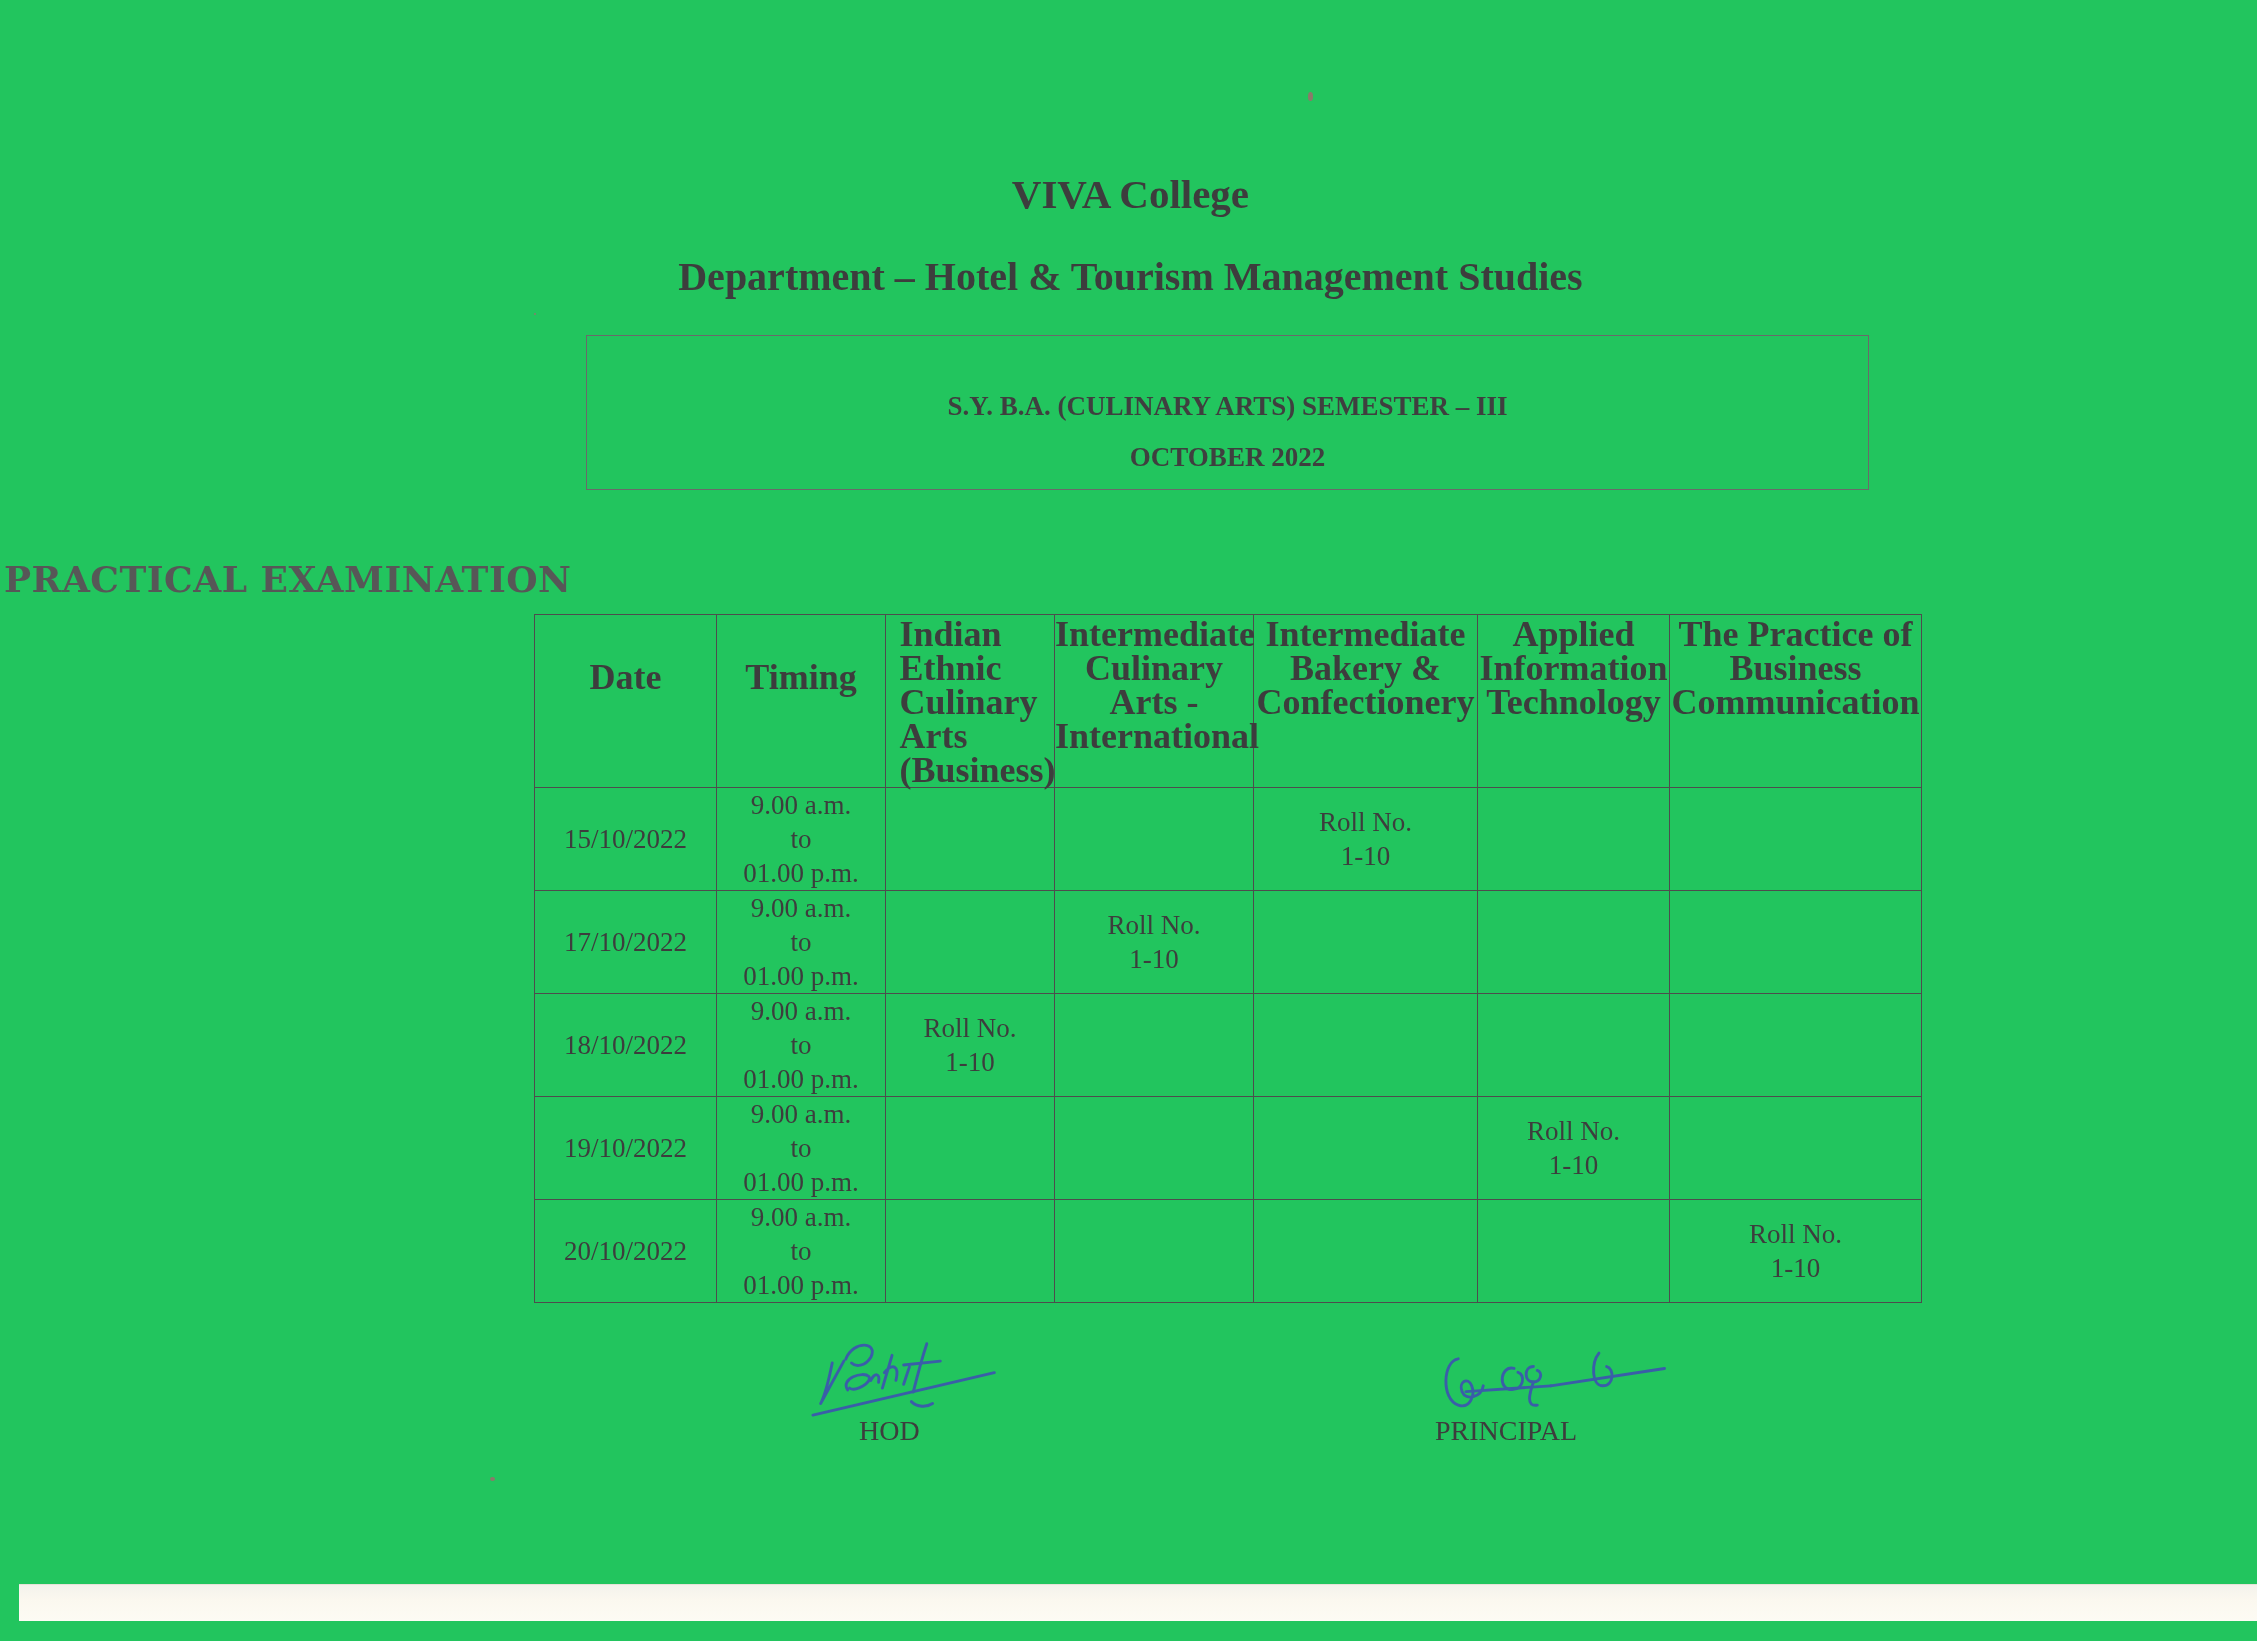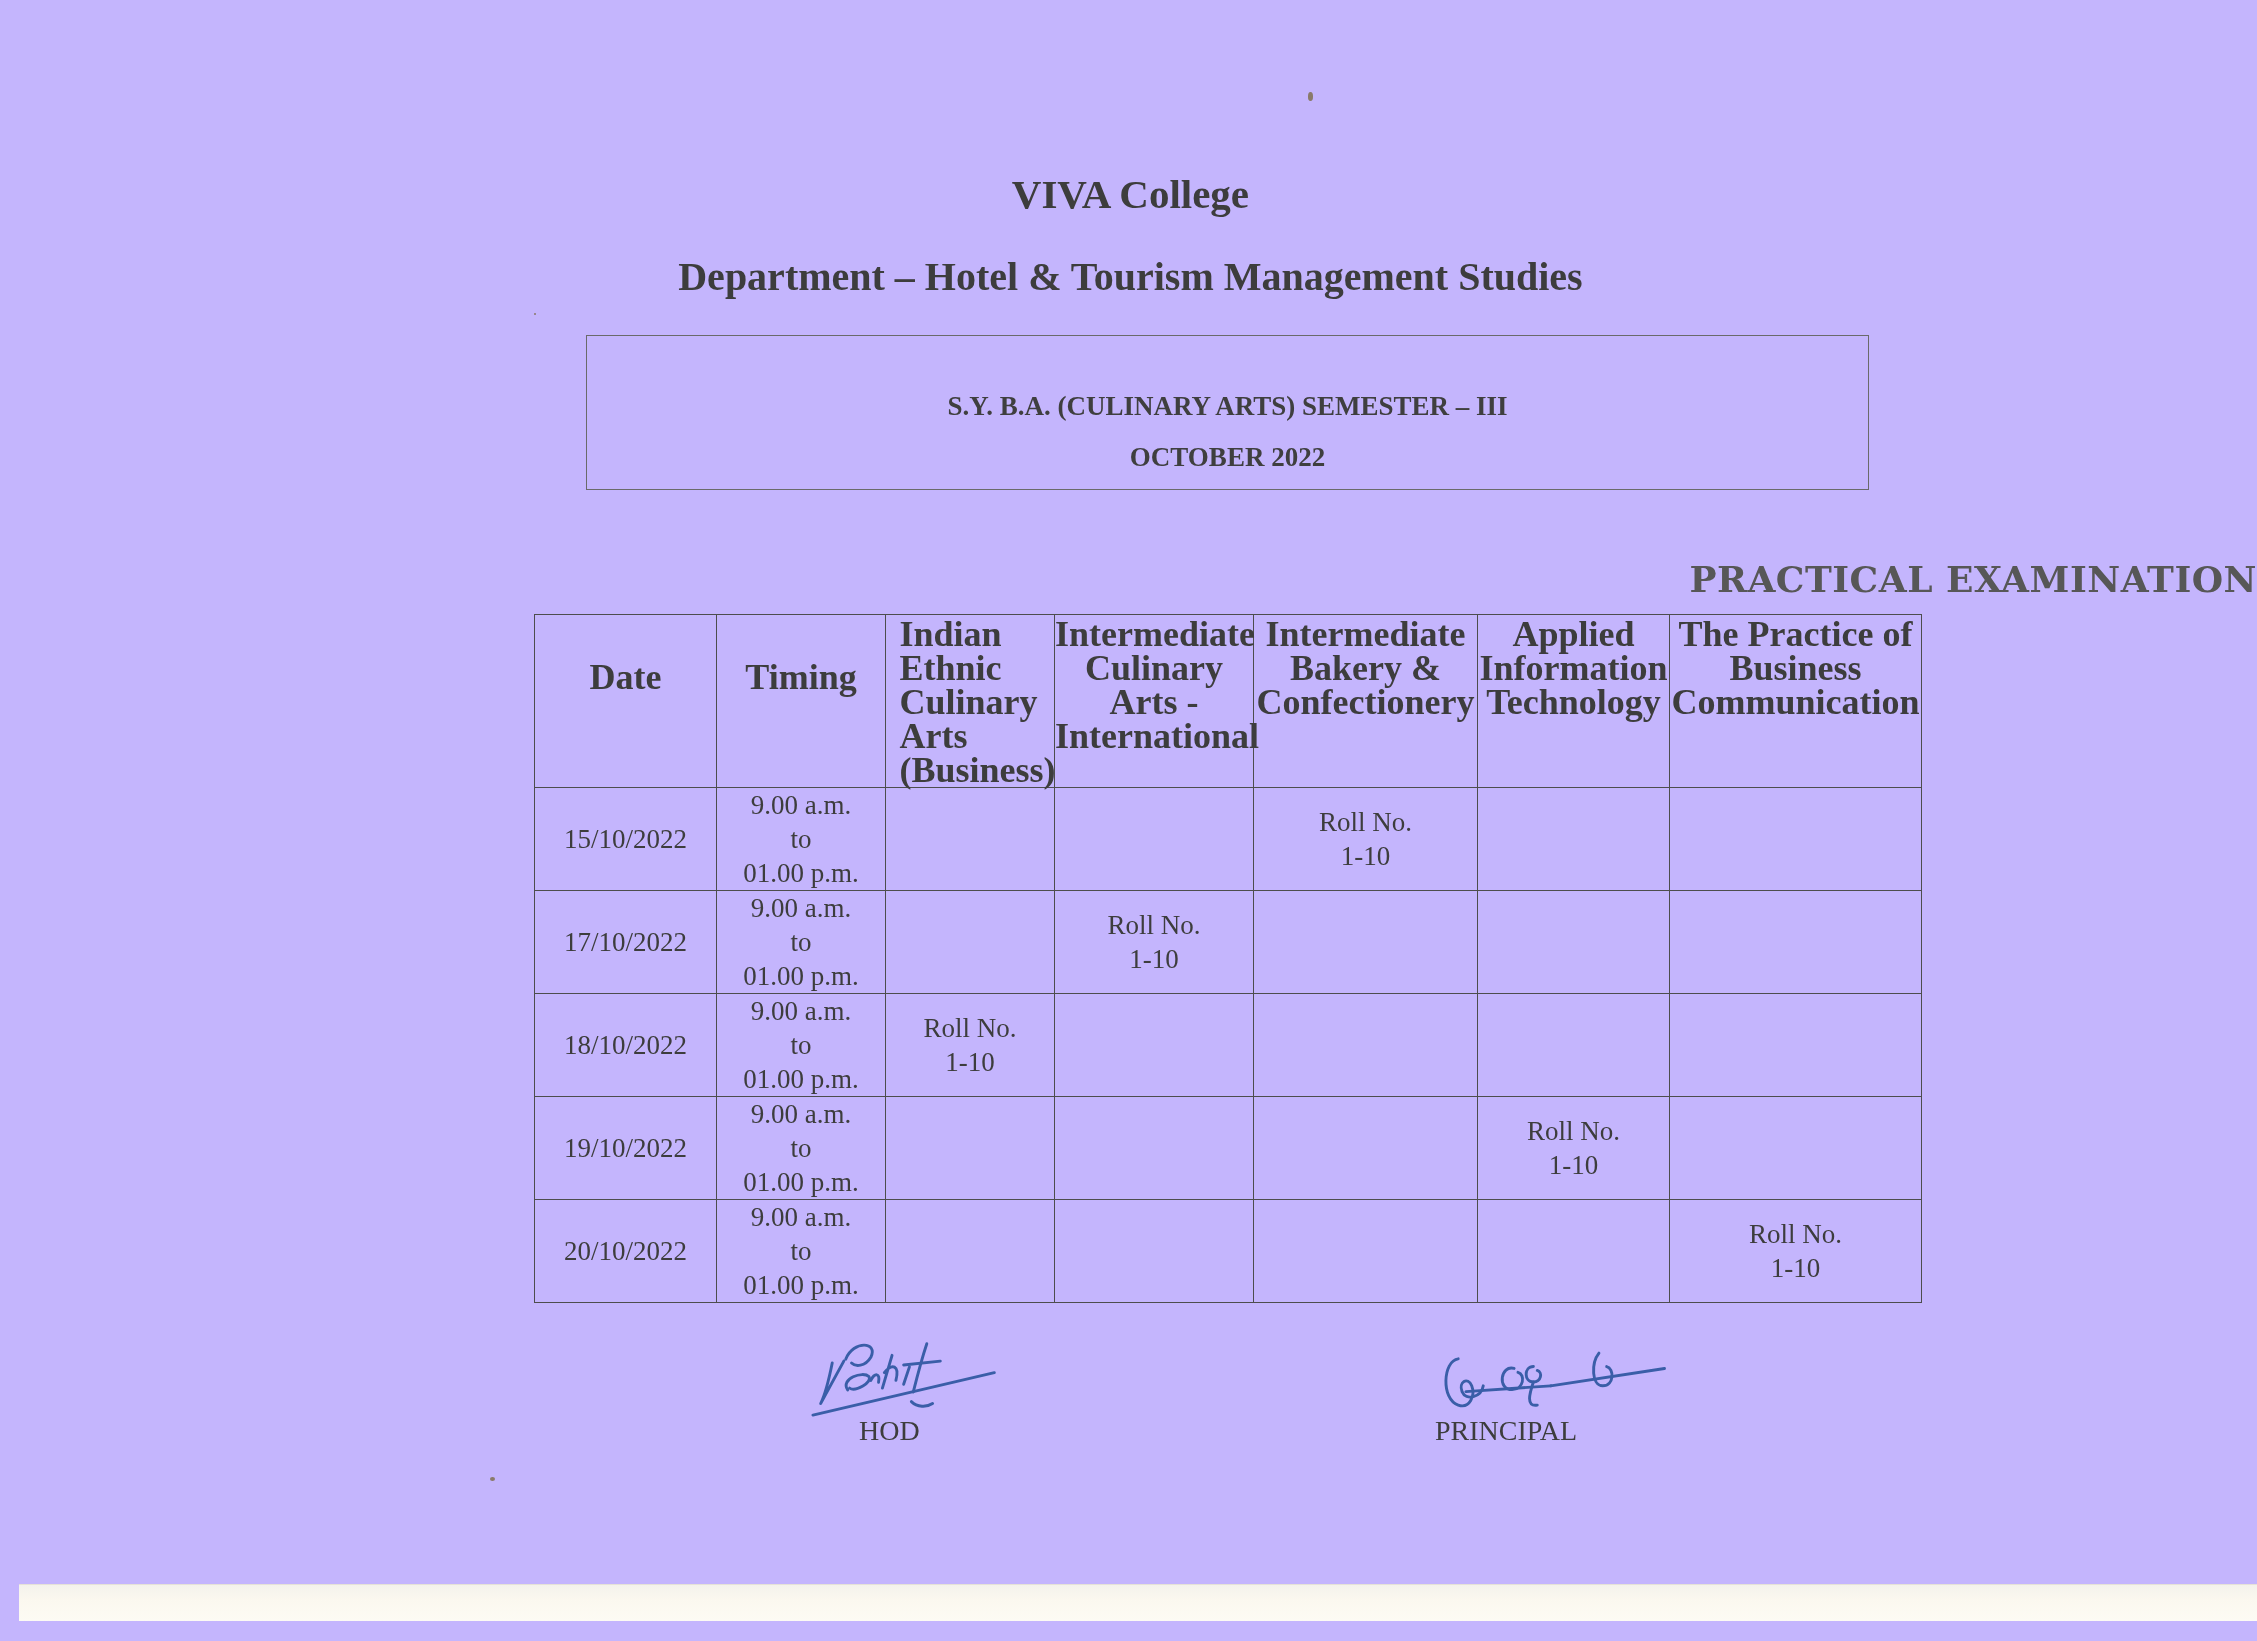--- a/index.html
+++ b/index.html
@@ -1,19 +1,19 @@
 <!DOCTYPE html>
 <html><head>
   <meta charset="utf-8">
   <style>
     * { box-sizing: border-box; margin: 0; padding: 0; }
     html, body { width: 2257px; height: 1641px; background: #ffffff; overflow: hidden; }
     body { position: relative; font-family: "Liberation Serif", "DejaVu Serif", serif; color: #3a3a3a; }
 
-    .page { position: absolute; left: 0; top: 0; width: 2257px; height: 1641px; background: #c4b5fd; }
+    .page { position: absolute; left: 0; top: 0; width: 2257px; height: 1641px; background: #22c55e; }
 
     .speck { position: absolute; background: #8a7a6a; border-radius: 50%; }
 
     .college-title {
       position: absolute; left: 0; width: 100%; top: 170px;
       text-align: center; font-size: 41px; font-weight: bold; color: #3d3d3d;
       letter-spacing: 0px; padding-left: 3.9px;
     }
     .dept-title {
       position: absolute; left: 0; width: 100%; top: 253px;
@@ -28,21 +28,21 @@
     .info-line {
       position: absolute; left: 0; width: 100%; text-align: center;
       font-size: 27px; font-weight: bold; color: #3f3f3f;
     }
     .info-line.l1 { top: 3.9px; }
     .info-line.l2 { top: 55px; }
     .info-line.l3 { top: 106px; }
 
     .exam-heading {
       position: absolute; left: 0; width: 100%; top: 558px;
-      text-align: right; font-family: "DejaVu Serif", serif; font-size: 36px;
+      text-align: left; font-family: "DejaVu Serif", serif; font-size: 36px;
       font-weight: bold; color: #575757; letter-spacing: 0.5px; padding-left: 3.9px;
     }
 
     table.timetable {
       position: absolute; left: 534px; top: 614px;
       border-collapse: collapse; table-layout: fixed;
       width: 1386px;
     }
     table.timetable th, table.timetable td {
       border: 1.9px solid #4d4d4d; text-align: center; vertical-align: middle;

